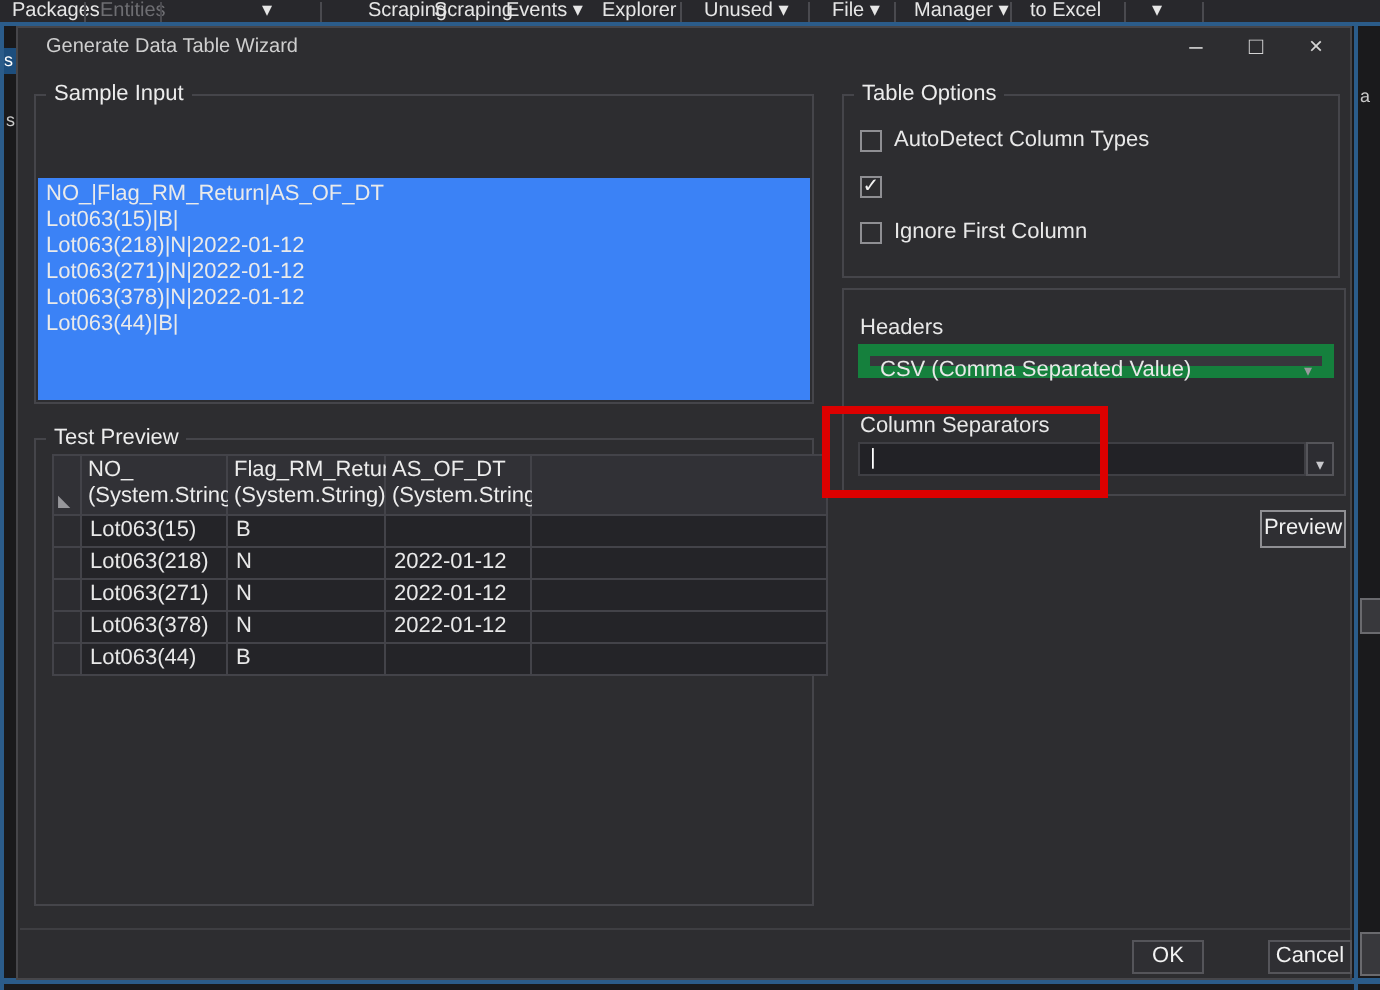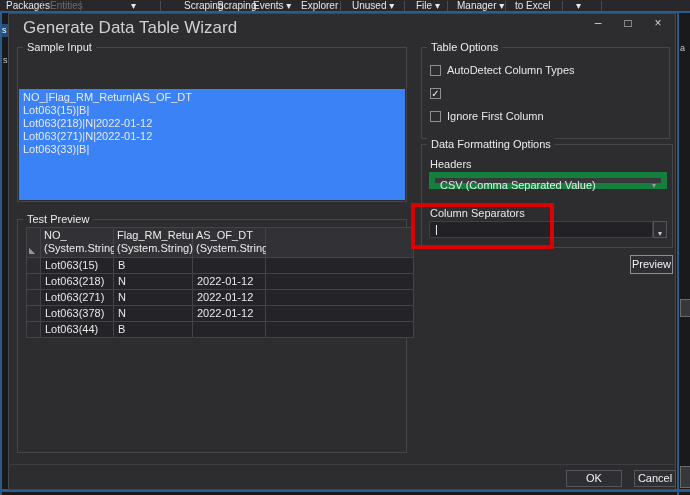--- a/index.html
+++ b/index.html
@@ -19,21 +19,21 @@
   #frame-left { position:absolute; left:0; top:11px; width:2px; height:484px; background:#2b5c8a; }
   #frame-right { position:absolute; left:677px; top:11px; width:2px; height:484px; background:#2b5c8a; }
   #frame-bottom { position:absolute; left:0; top:489px; width:690px; height:3px; background:#2b5c8a; }
   
   .edge-frag { position:absolute; font-size:9px; color:#c8c8c8; }
   #frag-blue { position:absolute; left:2px; top:24px; width:6px; height:13px; background:#1d4e7d; color:#fff; font-size:9px; line-height:13px; }
   .edge-btn { position:absolute; background:#38383c; border:1px solid #6a6a6e; border-right:none; }
   
   #dialog { position:absolute; left:8px; top:13px; width:668px; height:477px; background:#2d2d30; border:1px solid #46464a; }
   #titlebar { position:absolute; left:0; top:0; width:100%; height:20px; }
-  #title { position:absolute; left:14px; top:4px; font-size:17px; color:#cfcfcf; }
+  #title { position:absolute; left:14px; top:4px; font-size:10px; color:#cfcfcf; }
   #winbtns { position:absolute; right:2px; top:0; display:flex; }
   .winbtn { width:30px; height:19px; text-align:center; line-height:19px; font-size:12px; color:#d4d4d4; cursor:default; }
   
   .groupbox { position:absolute; border:1px solid #45454a; }
   .grouplabel { position:absolute; top:-7px; left:5px; background:#2d2d30; padding:0 4px; font-size:11px; line-height:13px; color:#ececec; white-space:nowrap; }
   
   #gb-sample { left:8px; top:33px; width:390px; height:155px; }
   #sample-area { position:absolute; left:1px; top:8px; right:1px; bottom:1px; background:#3b82f6; padding:2px 4px;margin-top:33px; }
   .sline { font-size:11px; line-height:13px; color:#eaeaea; white-space:pre; }
   
@@ -54,21 +54,21 @@
   .fieldlabel { position:absolute; font-size:11px; color:#e8e8e8; white-space:nowrap; }
   .dropdown { position:absolute; background:#37373c; border:6px solid #15803d; height:17px; font-size:11px; line-height:15px; color:#e8e8e8; padding-left:5px; }
   .dd-arrow { position:absolute; right:5px; top:3px; font-size:8px; color:#9a9a9e; line-height:10px; }
   .combo-input { position:absolute; background:#222226; border:1px solid #3f3f44; height:17px; font-size:11px; line-height:15px; color:#ffffff; padding-left:5px; }
   .combo-btn { position:absolute; background:#2d2d32; border:1px solid #55555a; width:14px; height:17px; text-align:center; }
   .combo-btn span { font-size:8px; color:#c8c8cc; line-height:15px; }
   
   .btn { position:absolute; background:#2f2f33; border:1px solid #55555a; color:#f2f2f2; font-size:11px; text-align:center; cursor:default; }
   #btn-preview { left:621px; top:241px; width:43px; height:19px; line-height:17px; border-color:#8f8f93; }
   #footer-line { position:absolute; left:1px; top:450px; width:665px; height:1px; background:#3e3e42; }
-  #btn-ok { left:557px; top:456px; width:56px; height:17px; line-height:15px; }
+  #btn-ok { left:557px; top:456px; width:36px; height:17px; line-height:15px; }
   #btn-cancel { left:625px; top:456px; width:42px; height:17px; line-height:15px; }
   
   #red-rect { position:absolute; left:411px; top:203px; width:143px; height:46px; border:4px solid #dc0000; z-index:60; }
 </style>
 </head>
 <body>
 
 <div id="root">
 
   <div id="toolbar">
@@ -117,21 +117,22 @@
       </div>
     </div>
 
     <div class="groupbox" id="gb-sample">
       <span class="grouplabel">Sample Input</span>
       <div id="sample-area">
         <div class="sline">NO_|Flag_RM_Return|AS_OF_DT</div>
         <div class="sline">Lot063(15)|B|</div>
         <div class="sline">Lot063(218)|N|2022-01-12</div>
         <div class="sline">Lot063(271)|N|2022-01-12</div>
-        <div class="sline">Lot063(33)|B|</div>
+        <div class="sline">Lot063(378)|N|2022-01-12</div>
+        <div class="sline">Lot063(44)|B|</div>
       </div>
     </div>
 
     <div class="groupbox" id="gb-preview">
       <span class="grouplabel">Test Preview</span>
       <div id="tp-table">
         <div class="selcell">
           <span class="seltri">◣</span>
         </div>
         <div class="hcell">
@@ -189,21 +190,20 @@
       <div class="cbrow" style="top:37px">
         <span class="cbbox">✓</span>
       </div>
       <div class="cbrow" style="top:60px">
         <span class="cbbox"></span>
         <span class="cblabel">Ignore First Column</span>
       </div>
     </div>
 
     <div class="groupbox" id="gb-format">
-      <span class="grouplabel">Data Formatting Options</span>
       <span class="fieldlabel" style="left:8px; top:13px;">Headers</span>
       <div class="dropdown" style="left:7px; top:27px; width:238px;">
         <span>CSV (Comma Separated Value)</span>
         <span class="dd-arrow">▾</span>
       </div>
       <span class="fieldlabel" style="left:8px; top:62px;">Column Separators</span>
       <div class="combo-input" style="left:7px; top:76px; width:224px;">
         <span>|</span>
       </div>
       <div class="combo-btn" style="left:231px; top:76px;">

